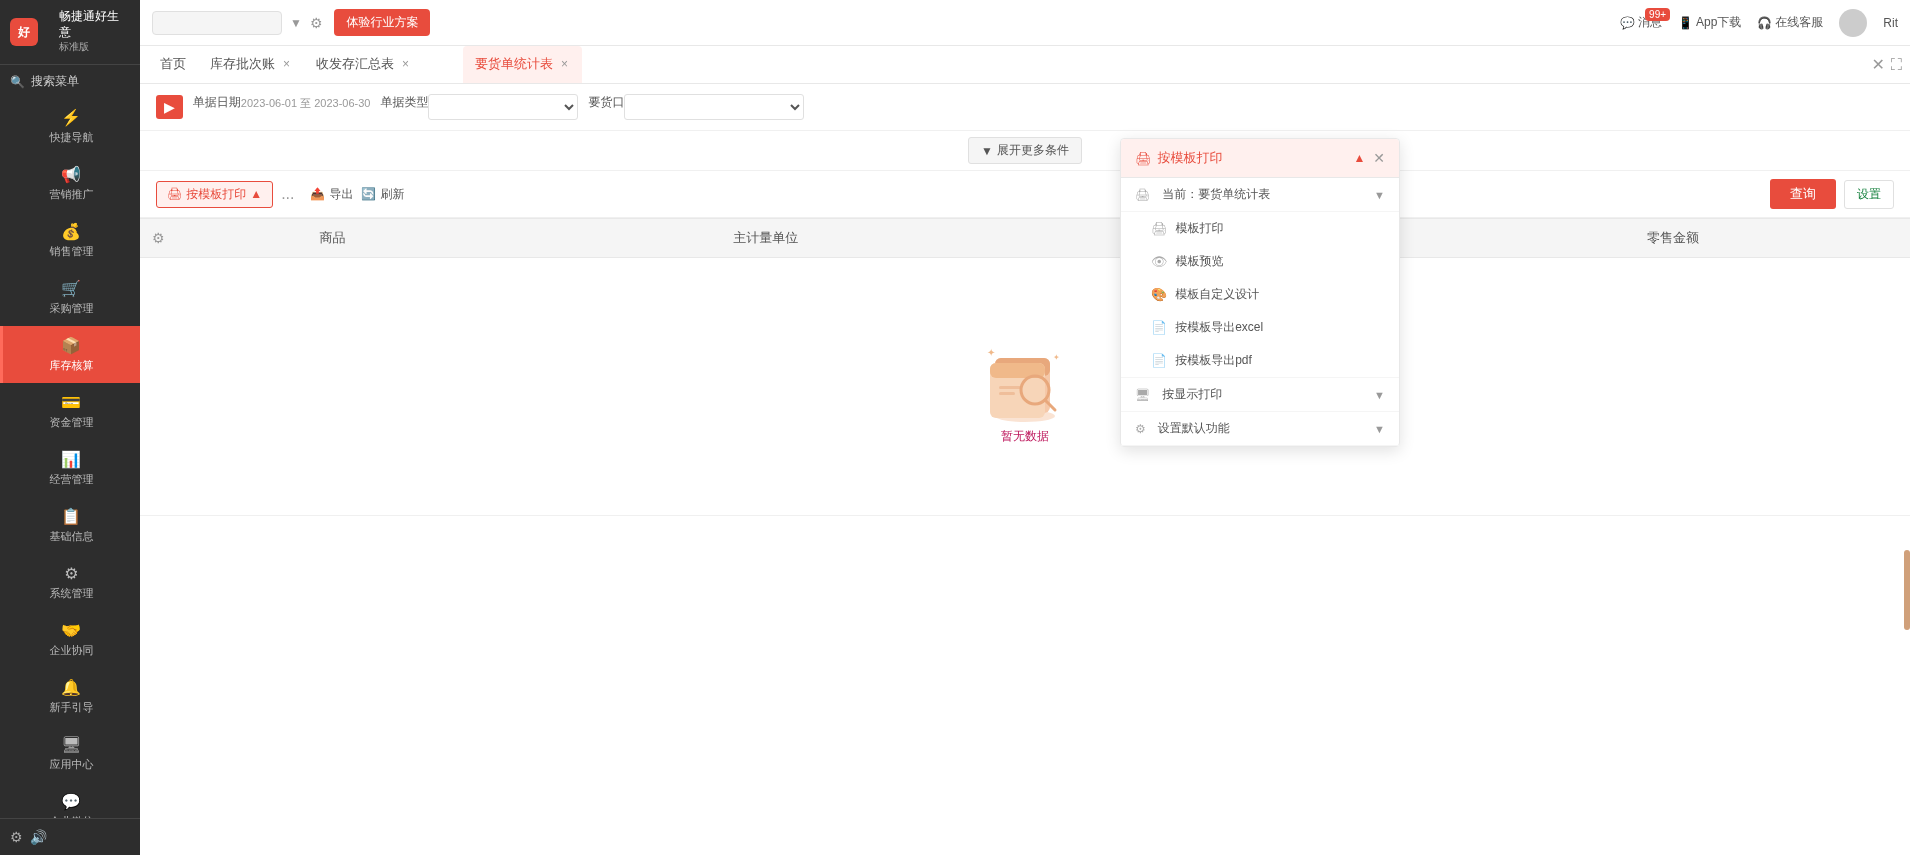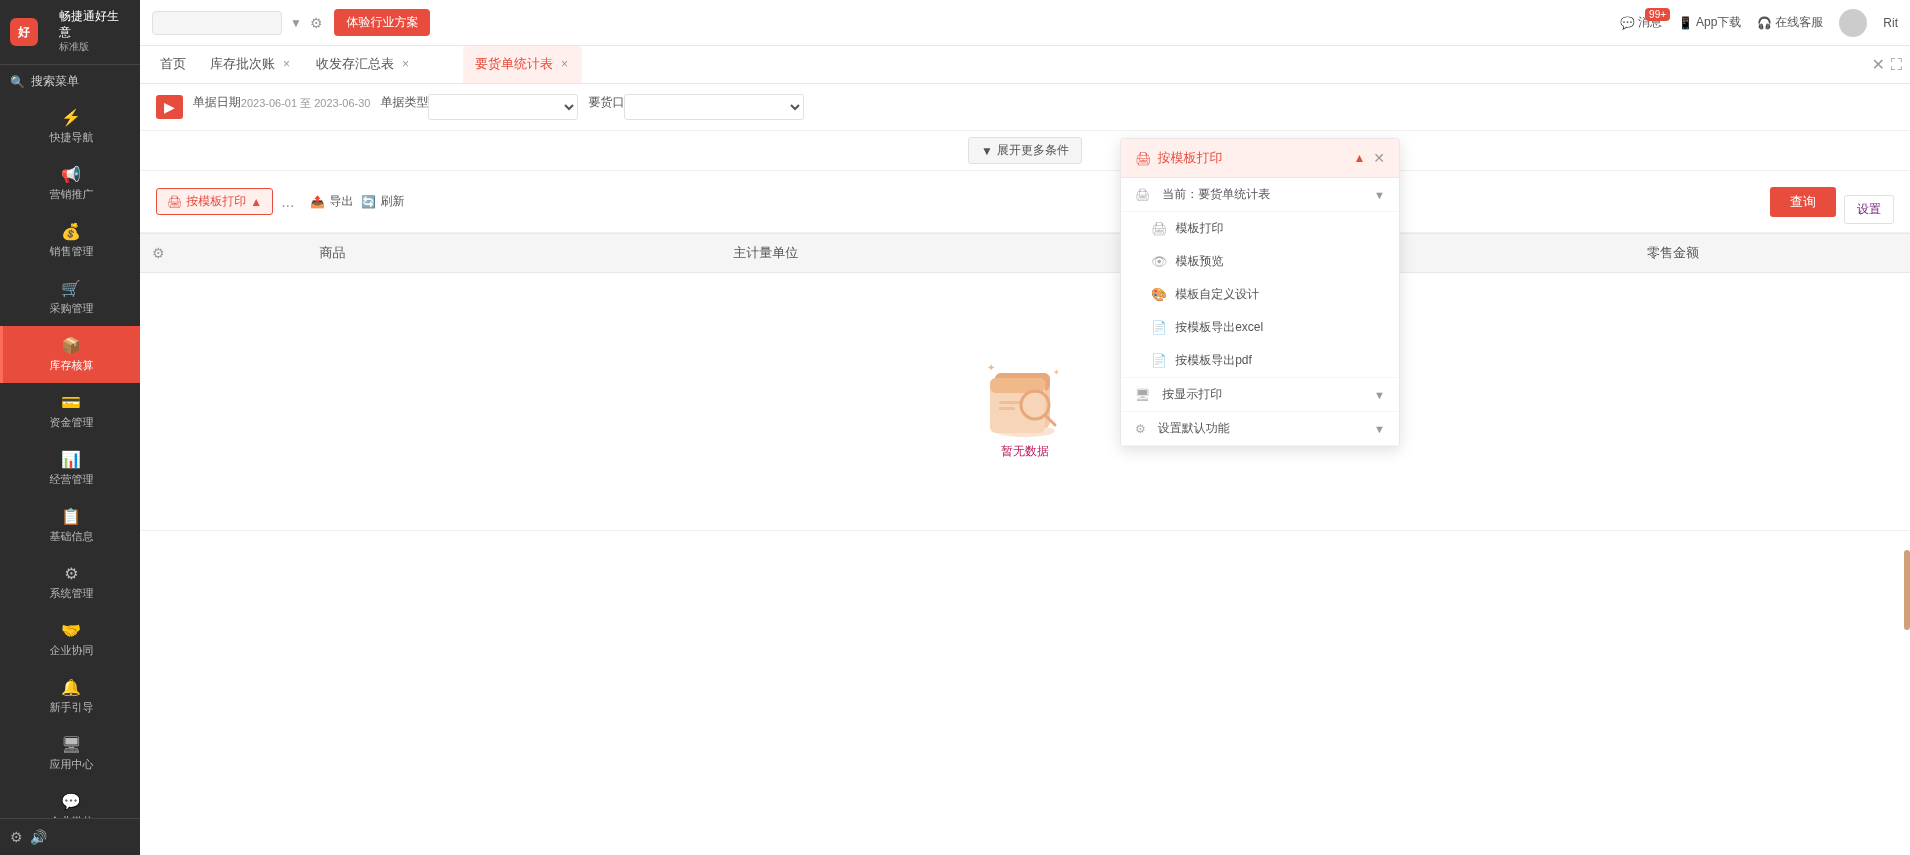--- a/index.html
+++ b/index.html
@@ -262,23 +262,23 @@
     }
     .toolbar-spacer { flex: 1; }
     .toolbar-query-btn {
       background: #e84c3d; color: #fff;
       border: none; border-radius: 3px;
       padding: 6px 20px; font-size: 13px;
       cursor: pointer;
     }
     .toolbar-setting-btn {
       border: 1px solid #e0e0e0;
-      background: #fff; color: #701a75;
+      background: #fff; color: #15803d;
       border-radius: 3px; padding: 5px 12px;
-      font-size: 12px; cursor: pointer; margin-top: 16px;
+      font-size: 12px; cursor: pointer;
     }
     .toolbar-more { color: #999; cursor: pointer; font-size: 16px; margin-right: 8px; }
 
     
     .table-area {
       background: #fff;
       padding: 0;
     }
     .data-table {
       width: 100%;

